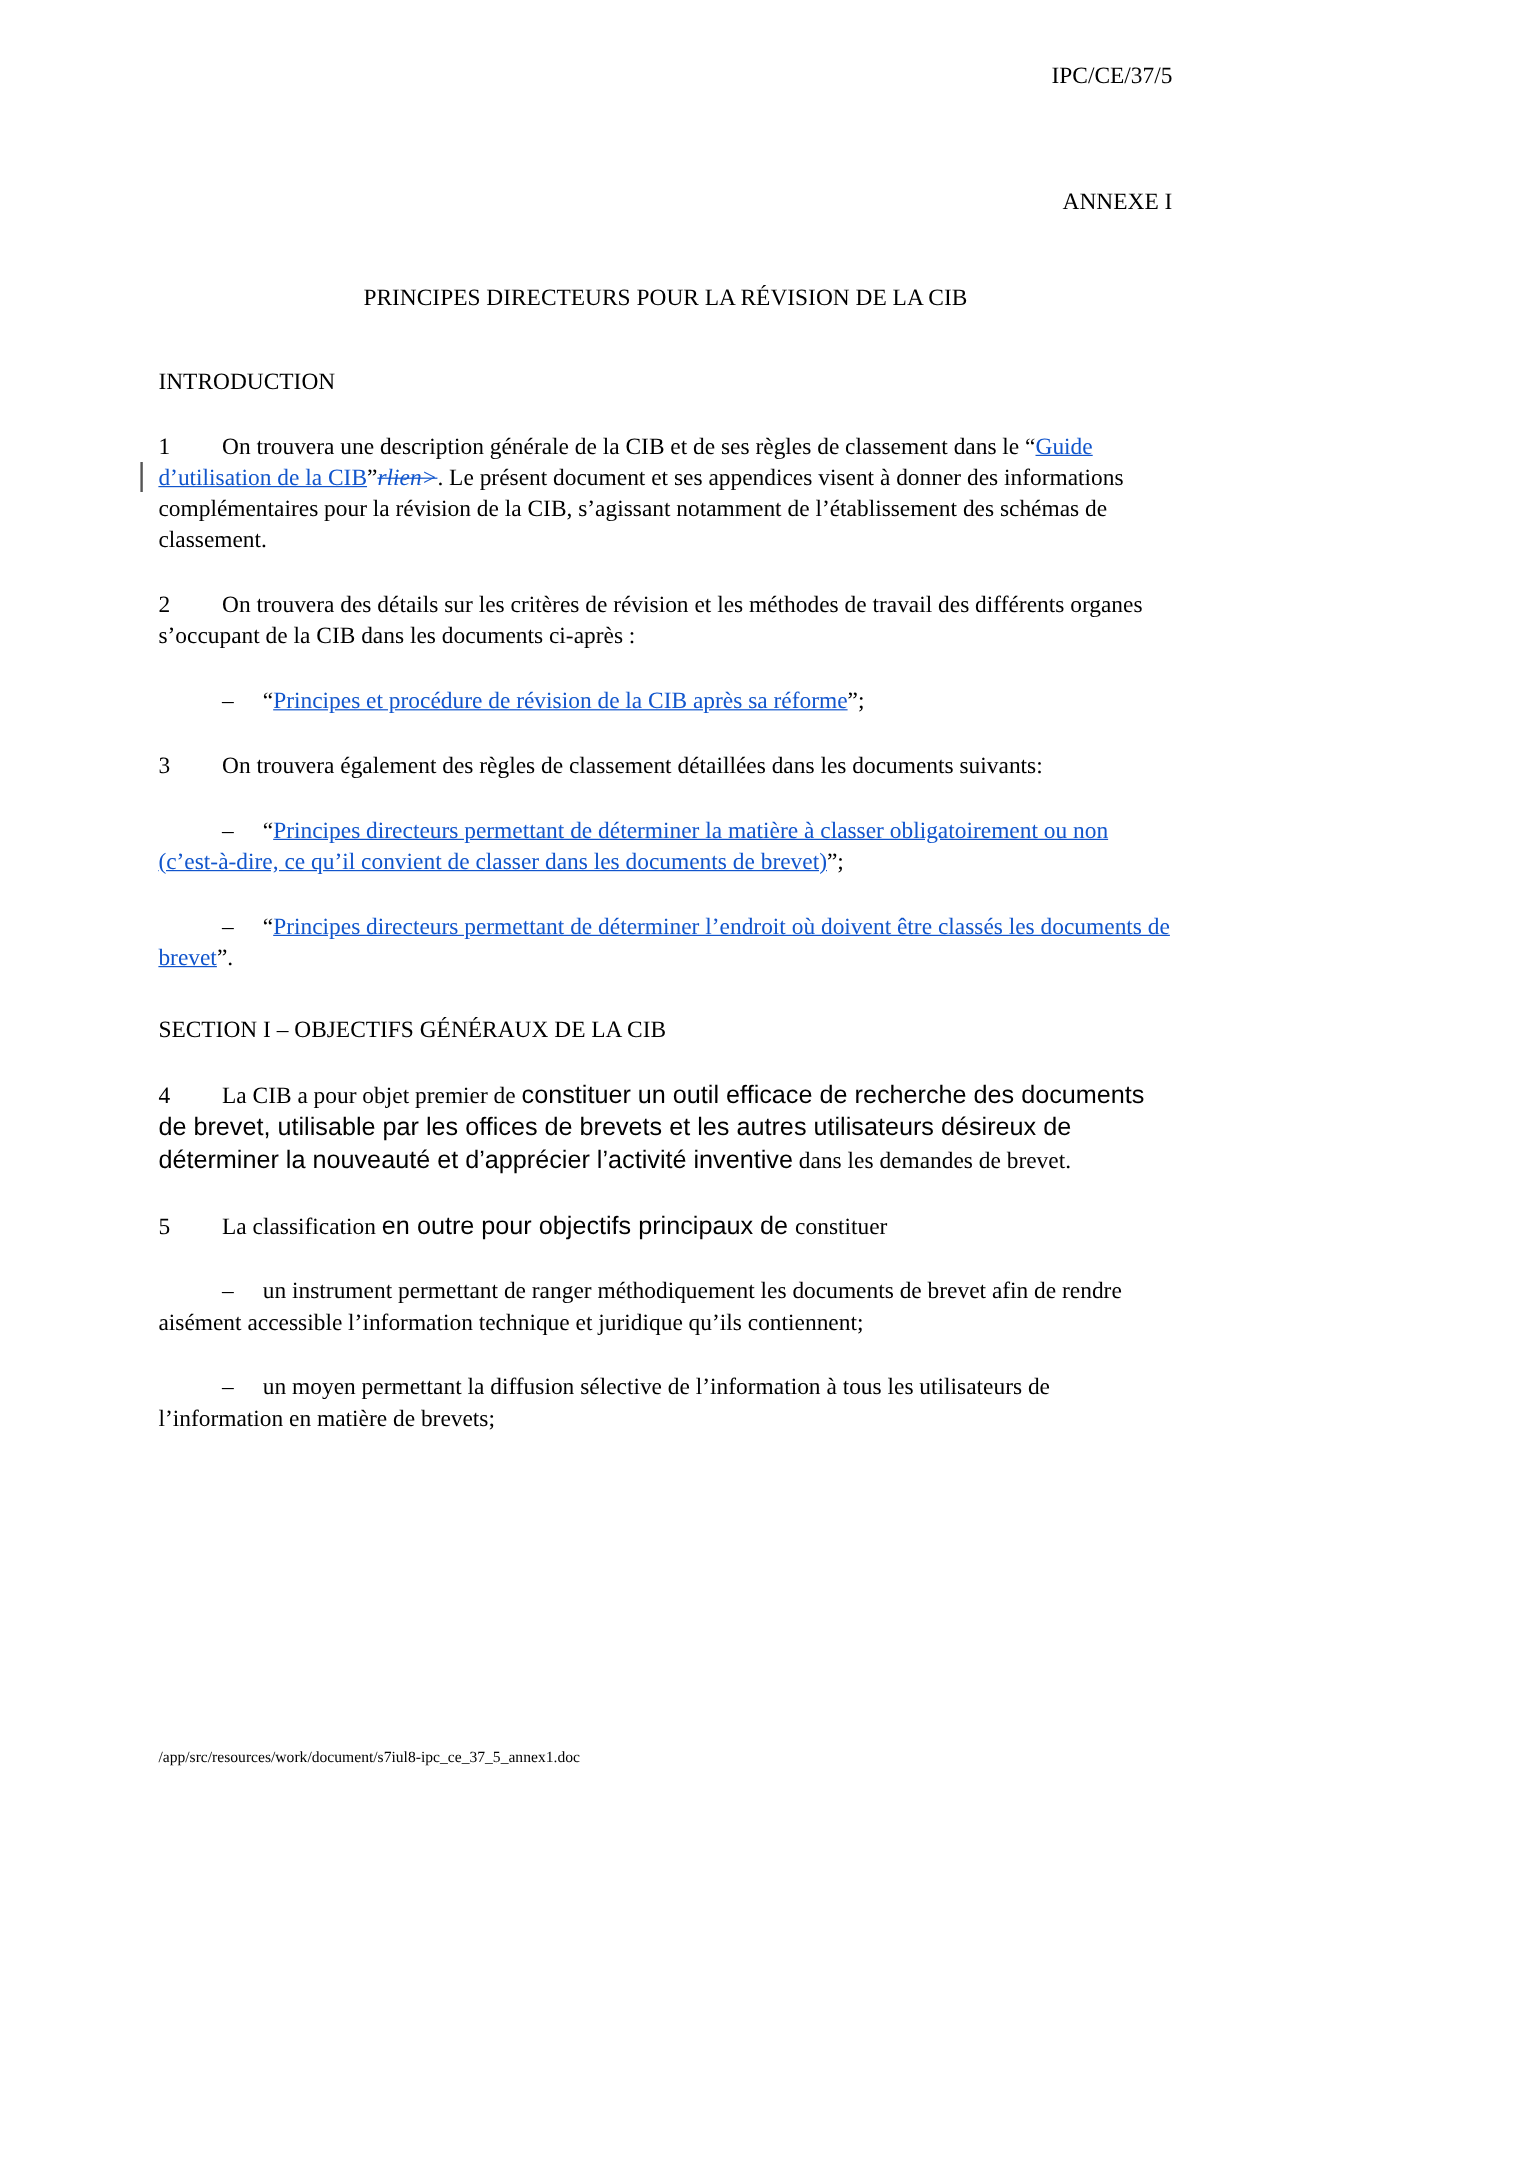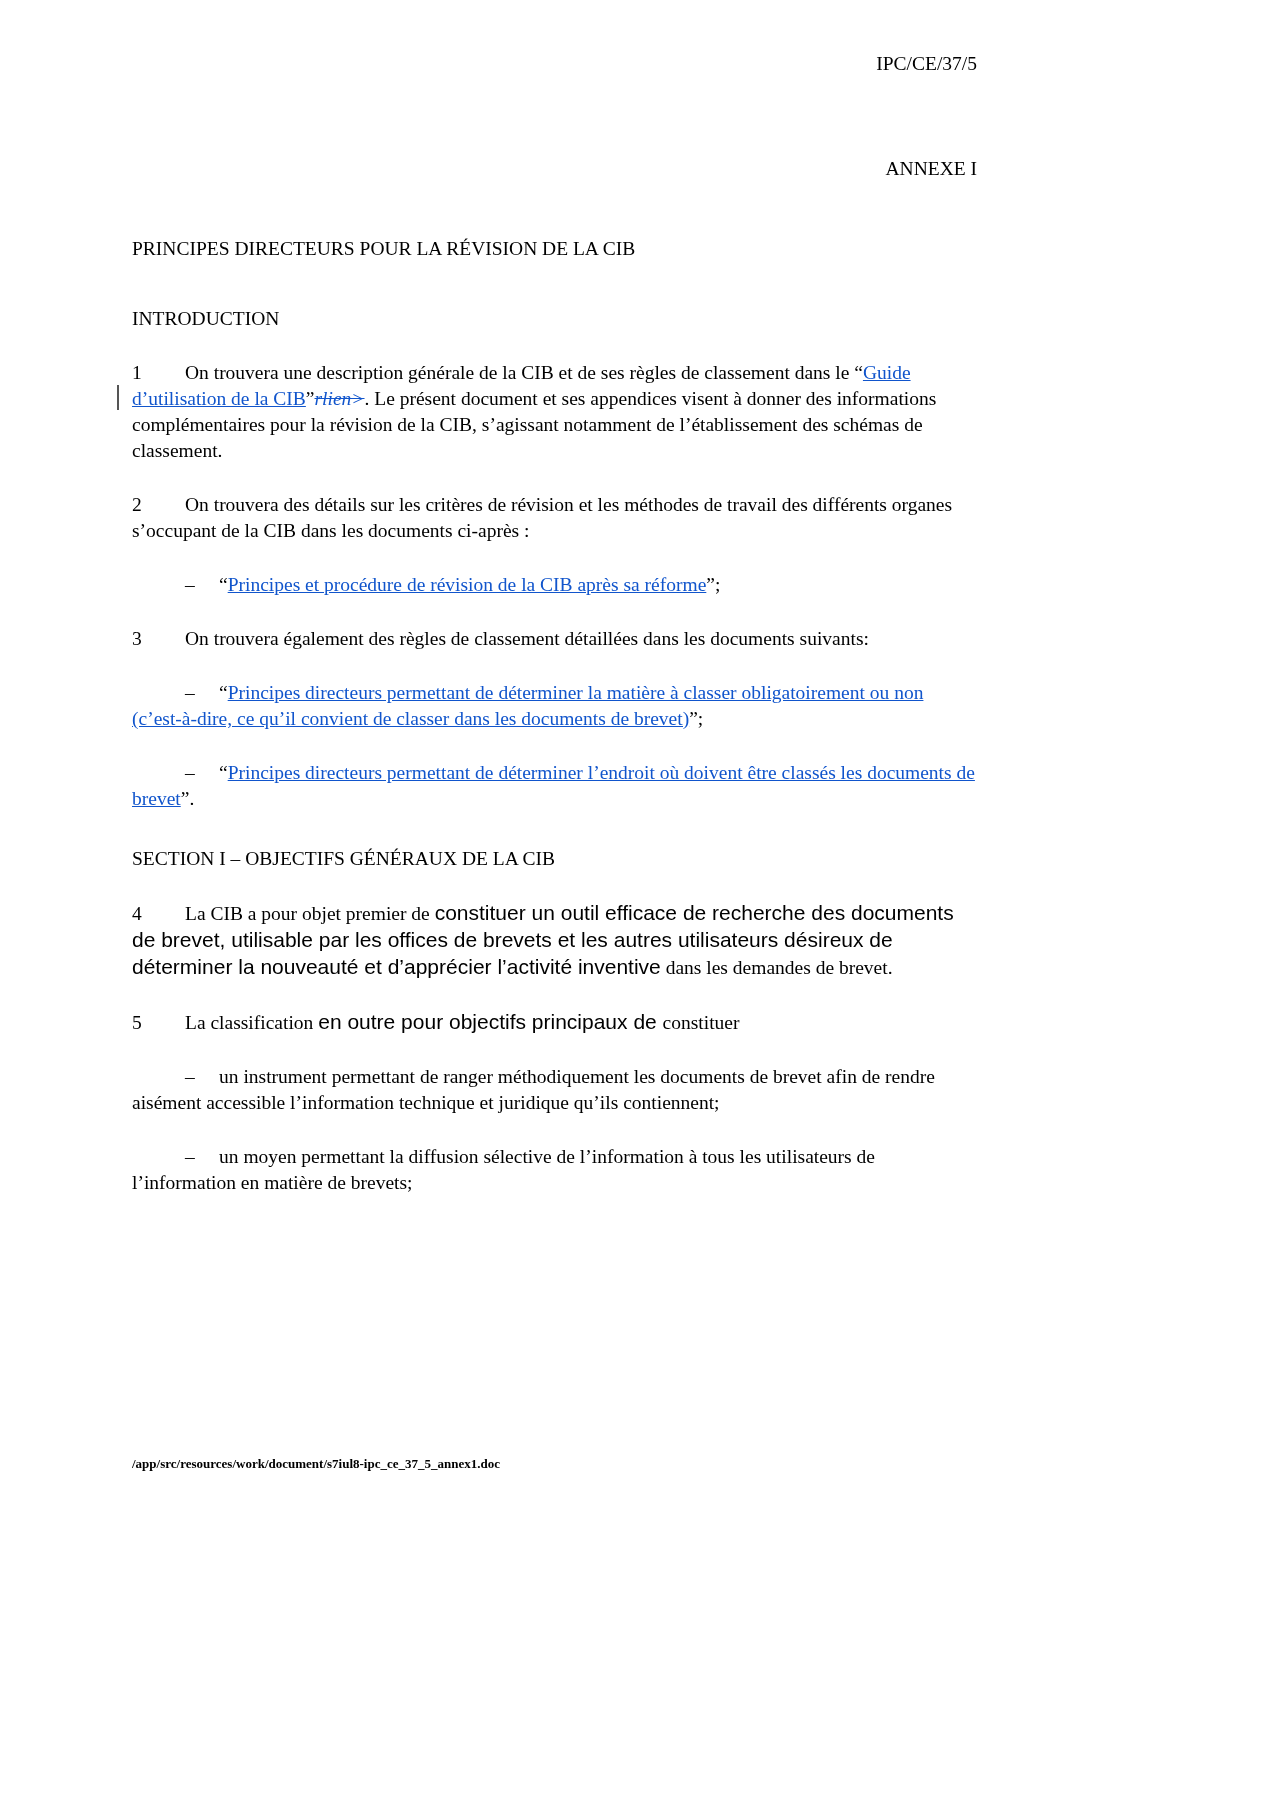--- a/index.html
+++ b/index.html
@@ -11,21 +11,21 @@
     background: #ffffff;
     color: #000000;
     font-family: "Liberation Serif", "DejaVu Serif", serif;
     font-size: 19.5px;
     line-height: 26px;
     padding: 52px 0 0 132px;
   }
   .content { width: 845px; }
   .doc-ref { text-align: right; line-height: 24px; }
   .title-annex { text-align: right; margin-top: 80px; }
-  .title-main { text-align: left; margin-top: 54px; }
+  .title-main { text-align: center; margin-top: 54px; }
   .heading { margin-top: 44px; }
   .sec-heading { margin-top: 34px; }
   p.para, p.bullet { margin: 28px 0 0 0; }
   .num { display: inline-block; width: 53px; }
   p.bullet { text-indent: 53px; }
   .dash { display: inline-block; width: 34px; text-indent: 0; }
   .doc-link { color: var(--link-color, #1155CC); text-decoration: underline; cursor: pointer; }
   .deleted { color: var(--link-color, #1155CC); text-decoration: line-through; font-style: italic; }
   .sans { font-family: "Liberation Sans", "DejaVu Sans", sans-serif; font-size: 21px; }
   .change-bar {
@@ -35,21 +35,20 @@
     width: 2px;
     height: 25px;
     background: #555555;
   }
   .footer {
     position: absolute;
     left: 132px;
     top: 1456px;
     font-size: 13px;
     line-height: 16px;
-    font-weight: bold;
   }
 </style>
 </head>
 <body>
 
 <div class="page">
 
   <div class="change-bar"></div>
 
   <div class="content">

